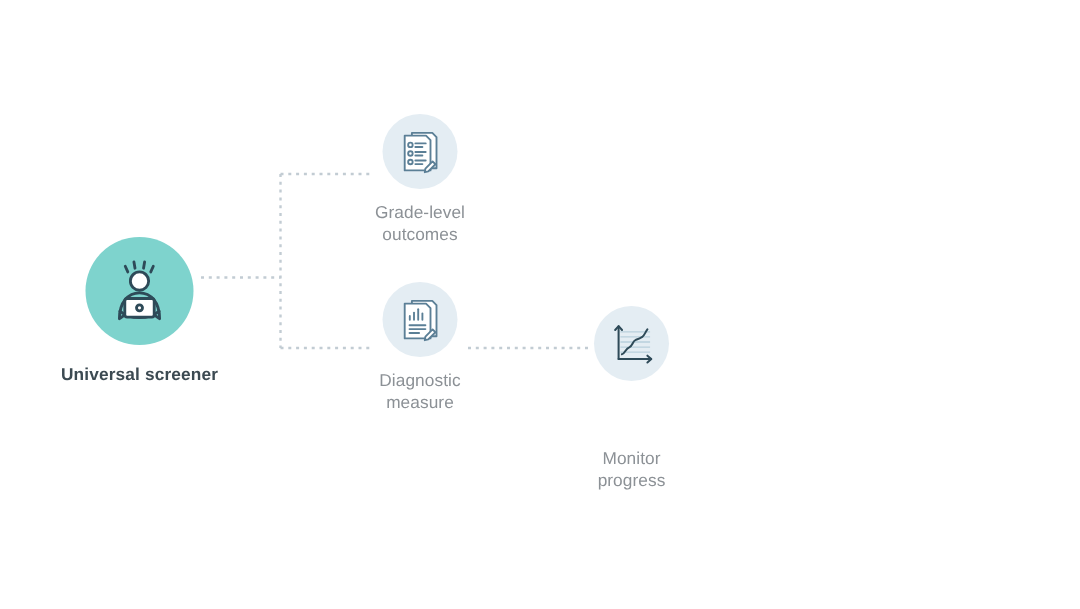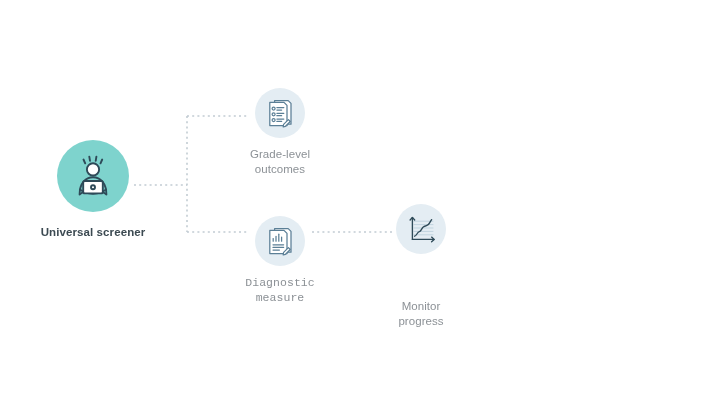--- a/index.html
+++ b/index.html
@@ -56,21 +56,21 @@
     line-height: 1.32;
     white-space: pre-line;
     color: #8c9196;
     font-size: 11.5px;
     letter-spacing: 0.05px;
   }
 
   
   #node-universal-screener {
     left: 28px;
-    top: 140px;
+    top: 158px;
     width: 130px;
   }
   #node-universal-screener .node-circle {
     width: 72px;
     height: 72px;
     background: #7ed3cd;
   }
   #node-universal-screener .node-label {
     color: #3c4a52;
     font-weight: bold;
@@ -81,28 +81,27 @@
 
   
   .node-secondary .node-circle {
     width: 50px;
     height: 50px;
     background: #e4edf3;
   }
 
   #node-grade-level-outcomes {
     left: 225px;
-    top: 88px;
+    top: 76px;
     width: 110px;
   }
   #node-diagnostic-measure {
     left: 225px;
-    top: 216px;
+    top: 188px;
     width: 110px;
-    font-family: Liberation Mono, monospace;
   }
   #node-monitor-progress {
     left: 373px;
     top: 204px;
     width: 96px;
     gap: 36px;
   }
 
   svg { display: block; }
 </style>

